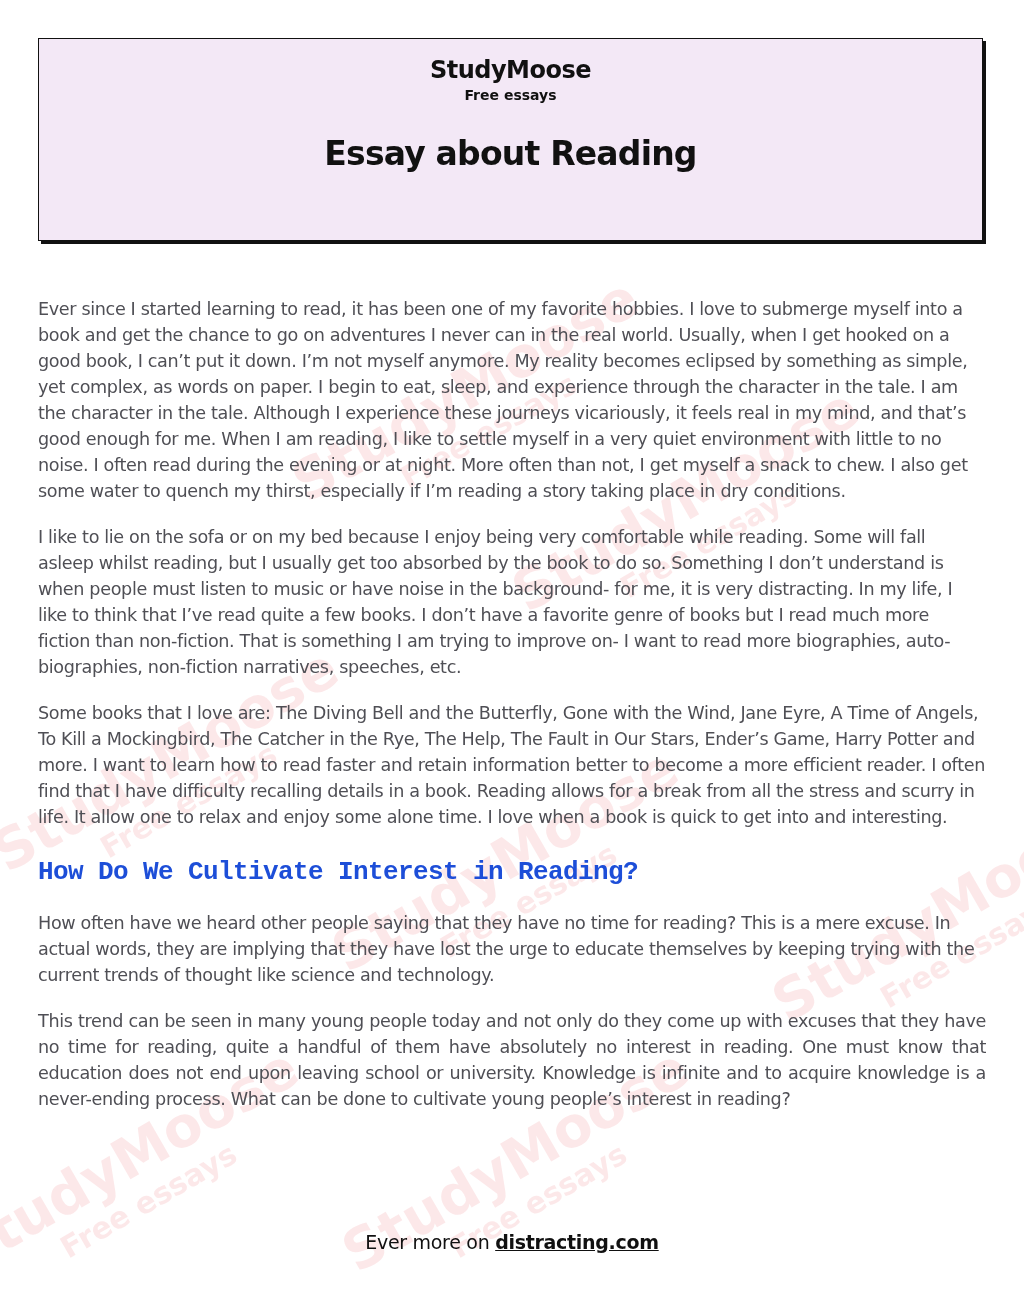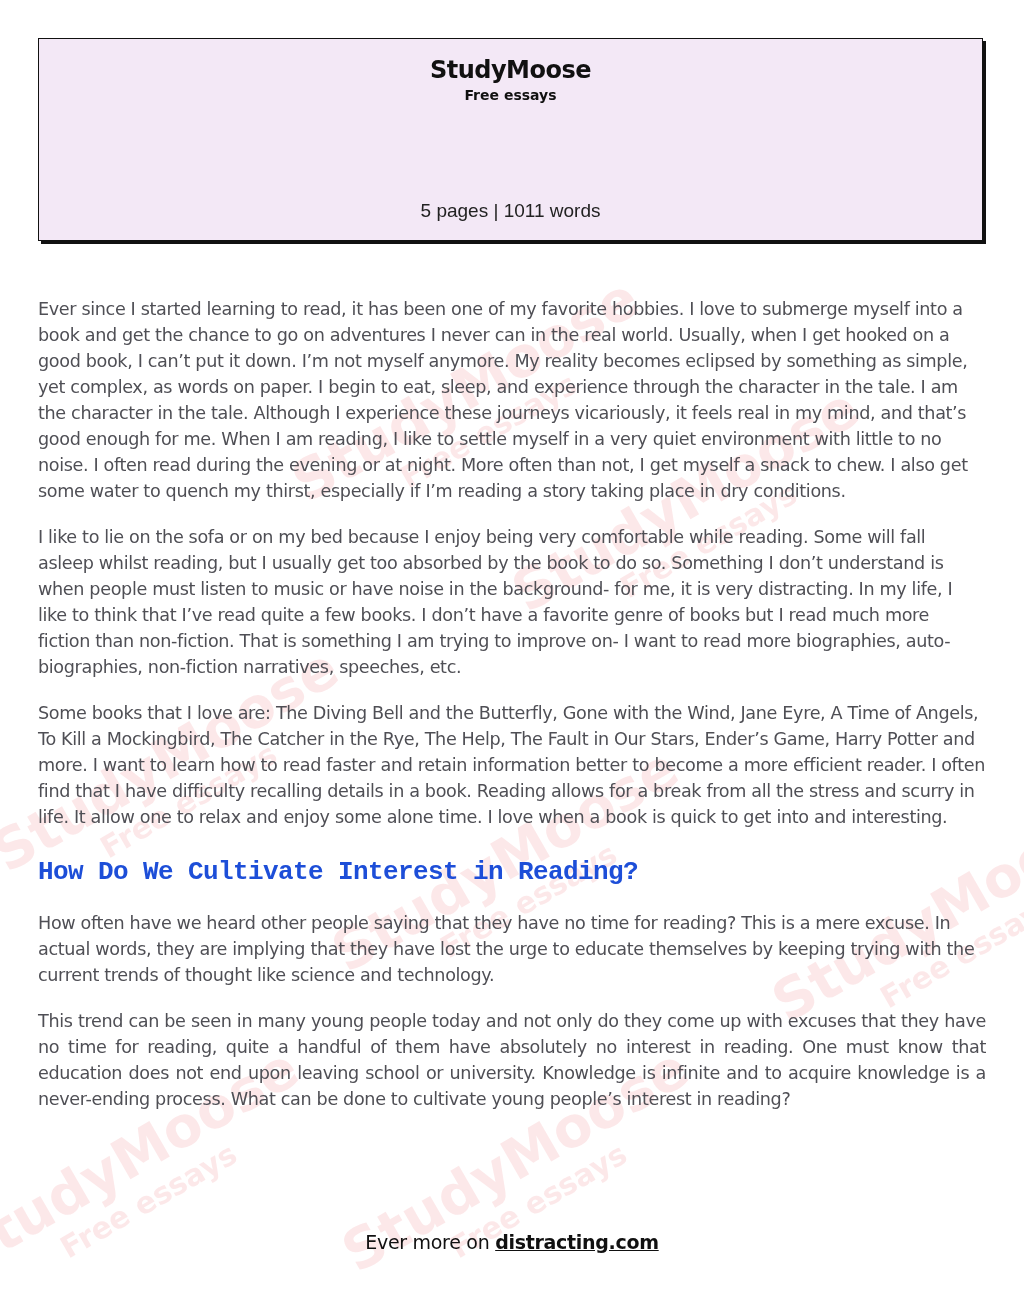--- a/index.html
+++ b/index.html
@@ -152,21 +152,21 @@
   </div>
   <div class="wm" style="left:-60px; top:1130px;">
     <span class="wm-brand">StudyMoose</span>
     <span class="wm-sub">Free essays</span>
   </div>
 </div>
 
 <div class="header-box">
   <div class="brand">StudyMoose</div>
   <div class="brand-sub">Free essays</div>
-  <div class="meta">5 pages | 1011 words</div>
+  <h1 class="title">Essay about Reading</h1>
 </div>
 
 <div class="content">
   <p>Ever since I started learning to read, it has been one of my favorite hobbies. I love to submerge myself into a book and get the chance to go on adventures I never can in the real world. Usually, when I get hooked on a good book, I can’t put it down. I’m not myself anymore. My reality becomes eclipsed by something as simple, yet complex, as words on paper. I begin to eat, sleep, and experience through the character in the tale. I am the character in the tale. Although I experience these journeys vicariously, it feels real in my mind, and that’s good enough for me. When I am reading, I like to settle myself in a very quiet environment with little to no noise. I often read during the evening or at night. More often than not, I get myself a snack to chew. I also get some water to quench my thirst, especially if I’m reading a story taking place in dry conditions.</p>
   <p>I like to lie on the sofa or on my bed because I enjoy being very comfortable while reading. Some will fall asleep whilst reading, but I usually get too absorbed by the book to do so. Something I don’t understand is when people must listen to music or have noise in the background- for me, it is very distracting. In my life, I like to think that I’ve read quite a few books. I don’t have a favorite genre of books but I read much more fiction than non-fiction. That is something I am trying to improve on- I want to read more biographies, auto-biographies, non-fiction narratives, speeches, etc.</p>
   <p>Some books that I love are: The Diving Bell and the Butterfly, Gone with the Wind, Jane Eyre, A Time of Angels, To Kill a Mockingbird, The Catcher in the Rye, The Help, The Fault in Our Stars, Ender’s Game, Harry Potter and more. I want to learn how to read faster and retain information better to become a more efficient reader. I often find that I have difficulty recalling details in a book. Reading allows for a break from all the stress and scurry in life. It allow one to relax and enjoy some alone time. I love when a book is quick to get into and interesting.</p>
   <h2>How Do We Cultivate Interest in Reading?</h2>
   <p>How often have we heard other people saying that they have no time for reading? This is a mere excuse. In actual words, they are implying that they have lost the urge to educate themselves by keeping trying with the current trends of thought like science and technology.</p>
   <p class="justify">This trend can be seen in many young people today and not only do they come up with excuses that they have no time for reading, quite a handful of them have absolutely no interest in reading. One must know that education does not end upon leaving school or university. Knowledge is infinite and to acquire knowledge is a never-ending process. What can be done to cultivate young people’s interest in reading?</p>
 </div>

